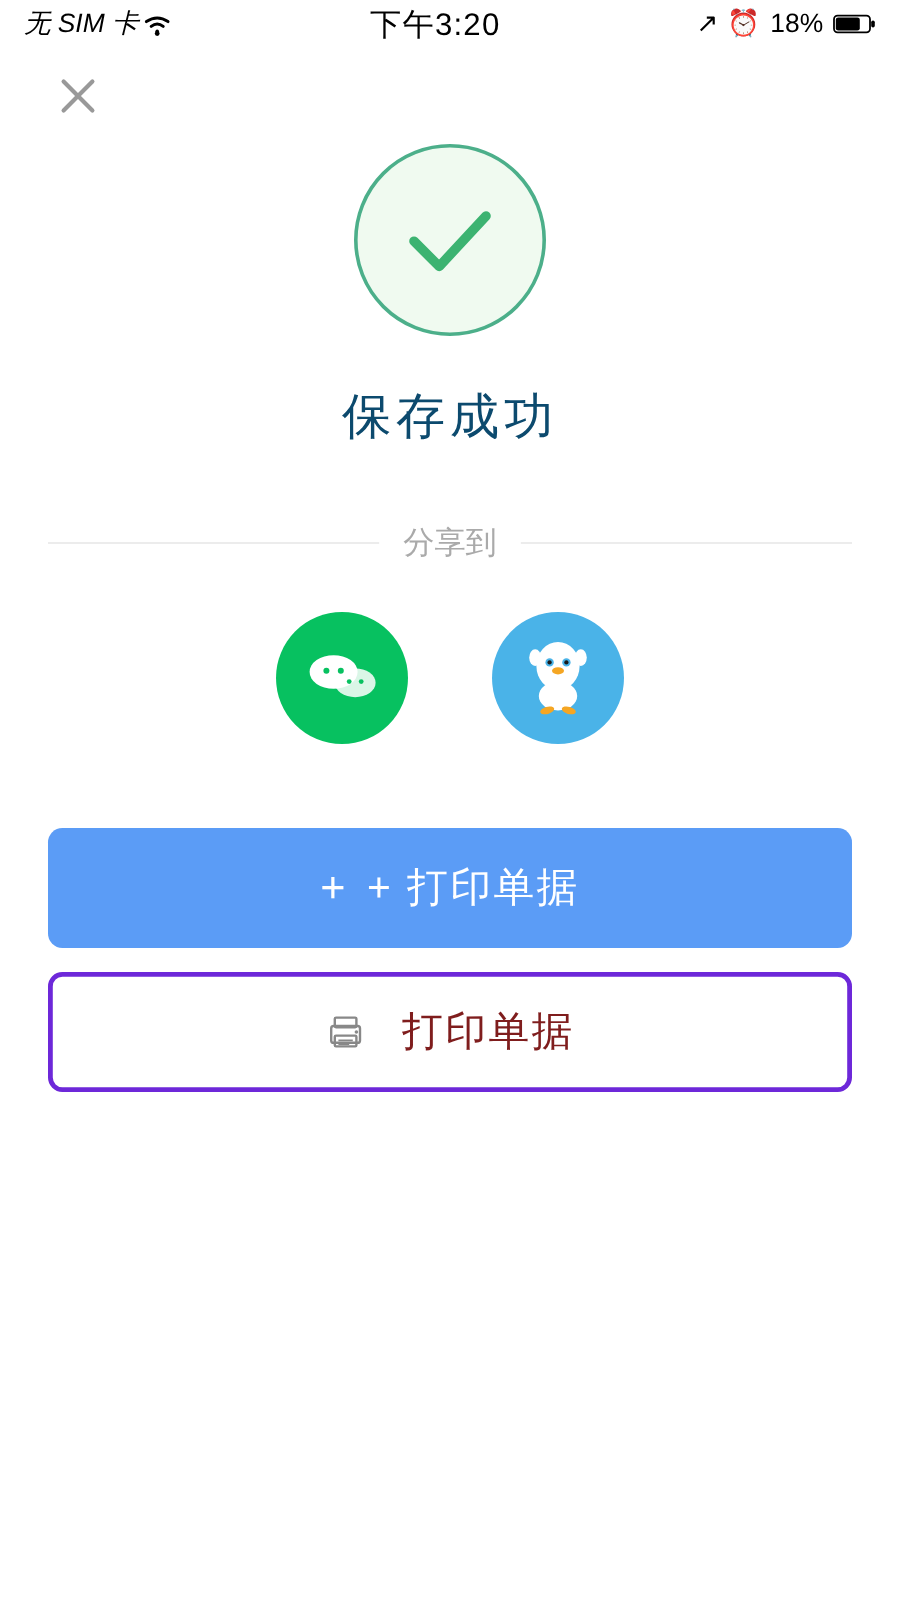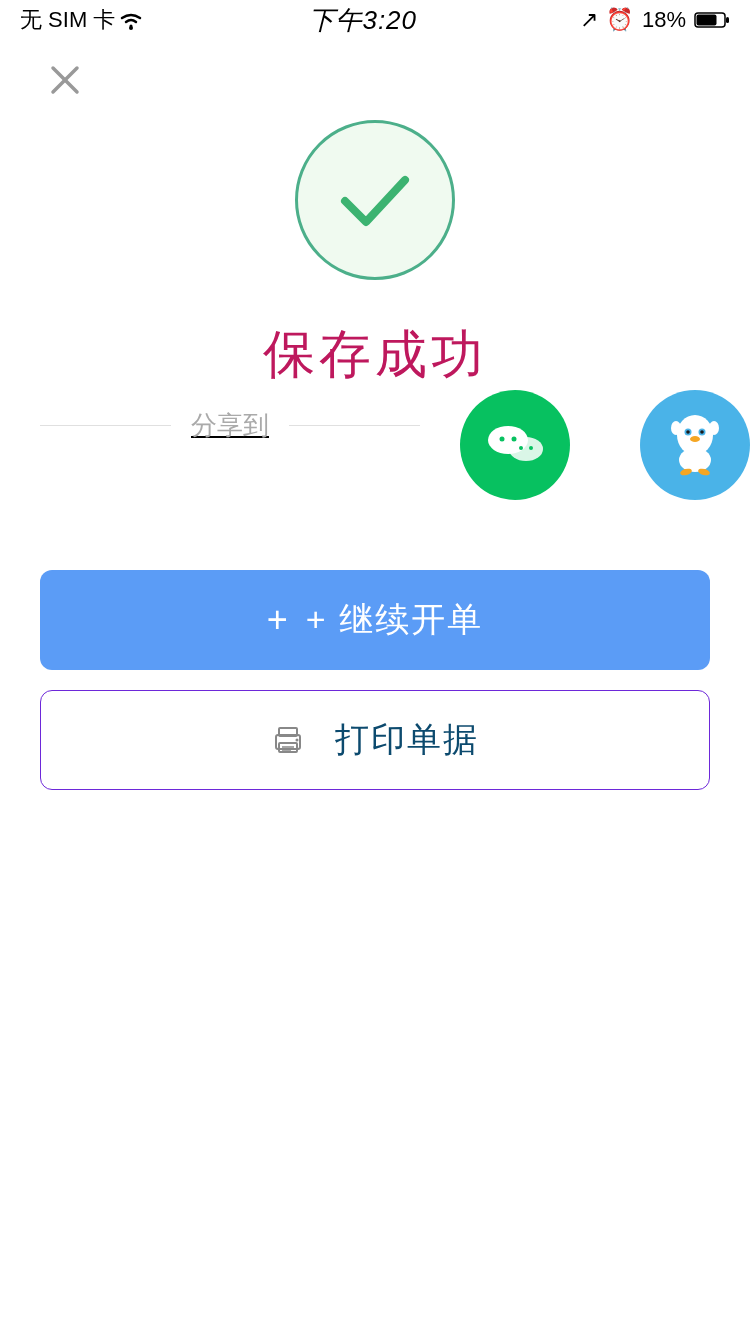--- a/index.html
+++ b/index.html
@@ -28,27 +28,27 @@
       padding: 0 20px;
       font-size: 24px;
       color: #000;
     }
 
     .status-left {
       display: flex;
       align-items: center;
       gap: 2px;
       font-size: 22px;
+      font-style: italic;
     }
 
     .status-center {
       font-size: 26px;
       font-weight: 500;
       letter-spacing: 1px;
-      font-style: italic;
     }
 
     .status-right {
       display: flex;
       align-items: center;
       gap: 8px;
       font-size: 22px;
     }
 
     
@@ -90,34 +90,34 @@
       margin-bottom: 40px;
     }
 
     .checkmark {
       width: 90px;
       height: 90px;
     }
 
     
     .success-title {
-      font-size: 52px;
+      font-size: 41px;
       font-weight: 400;
-      color: #be185d;
+      color: #0c4a6e;
+      margin-bottom: 60px;
       letter-spacing: 4px;
     }
 
     
     .share-section {
       width: 100%;
       display: flex;
-      flex-direction: row;
+      flex-direction: column;
       align-items: center;
       margin-bottom: 50px;
-      text-decoration: underline;
     }
 
     .share-divider {
       width: 100%;
       display: flex;
       align-items: center;
       margin-bottom: 40px;
       padding: 0 40px;
     }
 
@@ -186,24 +186,24 @@
       justify-content: center;
       gap: 16px;
       cursor: pointer;
       letter-spacing: 2px;
     }
 
     .btn-secondary {
       width: 100%;
       height: 100px;
       background: #ffffff;
-      border: 1px solid #6d28d9;
+      border: 4px solid #6d28d9;
       border-radius: 12px;
       font-size: 34px;
-      color: #0c4a6e;
+      color: #7f1d1d;
       display: flex;
       align-items: center;
       justify-content: center;
       gap: 30px;
       cursor: pointer;
       letter-spacing: 2px;
     }
 
     .btn-icon-white {
       font-size: 36px;
@@ -298,21 +298,21 @@
           <ellipse cx="41" cy="62" rx="6" ry="3" fill="#f5a623" transform="rotate(15,41,62)"></ellipse>
         </svg>
       </div>
     </div>
   </div>
 
   <div class="buttons-section">
 
     <button class="btn-primary">
       <span class="btn-icon-white">+</span>
-      <span>+ 继续开单</span>
+      <span>+ 打印单据</span>
     </button>
 
     <button class="btn-secondary">
       <svg width="34" height="30" viewBox="0 0 34 30">
         <rect x="5" y="10" width="24" height="14" rx="2" fill="none" stroke="#888" stroke-width="2"></rect>
         <rect x="8" y="3" width="18" height="8" rx="1" fill="none" stroke="#888" stroke-width="2"></rect>
         <rect x="8" y="18" width="18" height="9" rx="1" fill="none" stroke="#888" stroke-width="2"></rect>
         <line x1="11" y1="22" x2="23" y2="22" stroke="#888" stroke-width="1.5"></line>
         <line x1="11" y1="25" x2="20" y2="25" stroke="#888" stroke-width="1.5"></line>
         <circle cx="26" cy="15" r="1.5" fill="#888"></circle>

